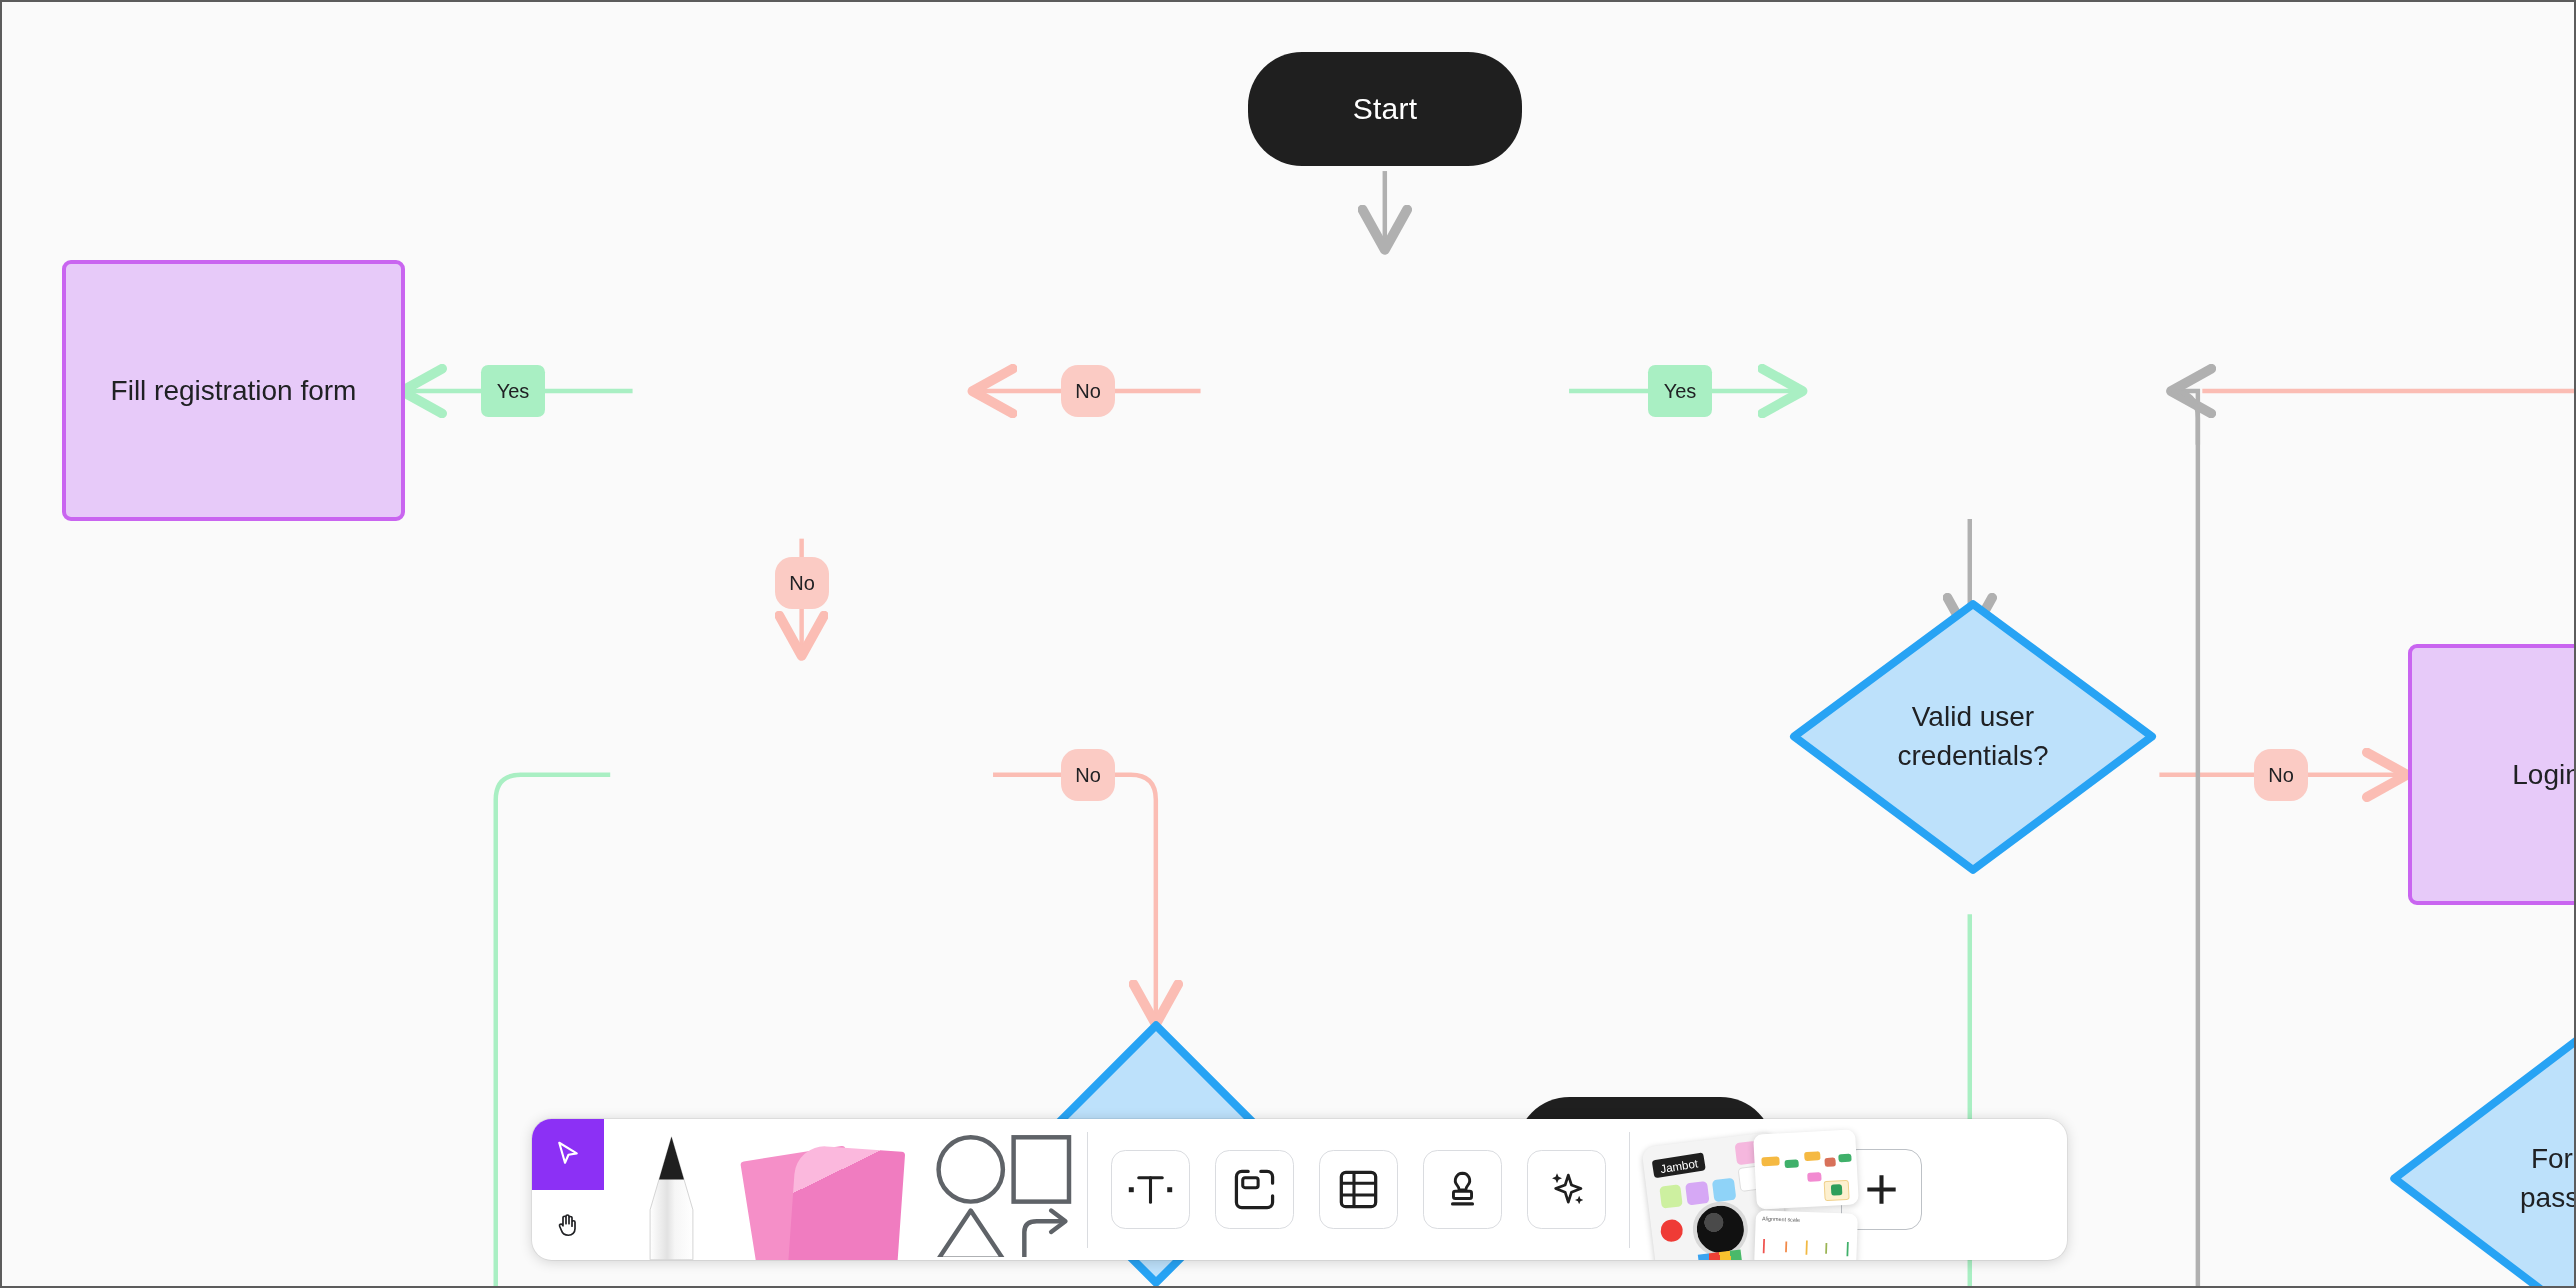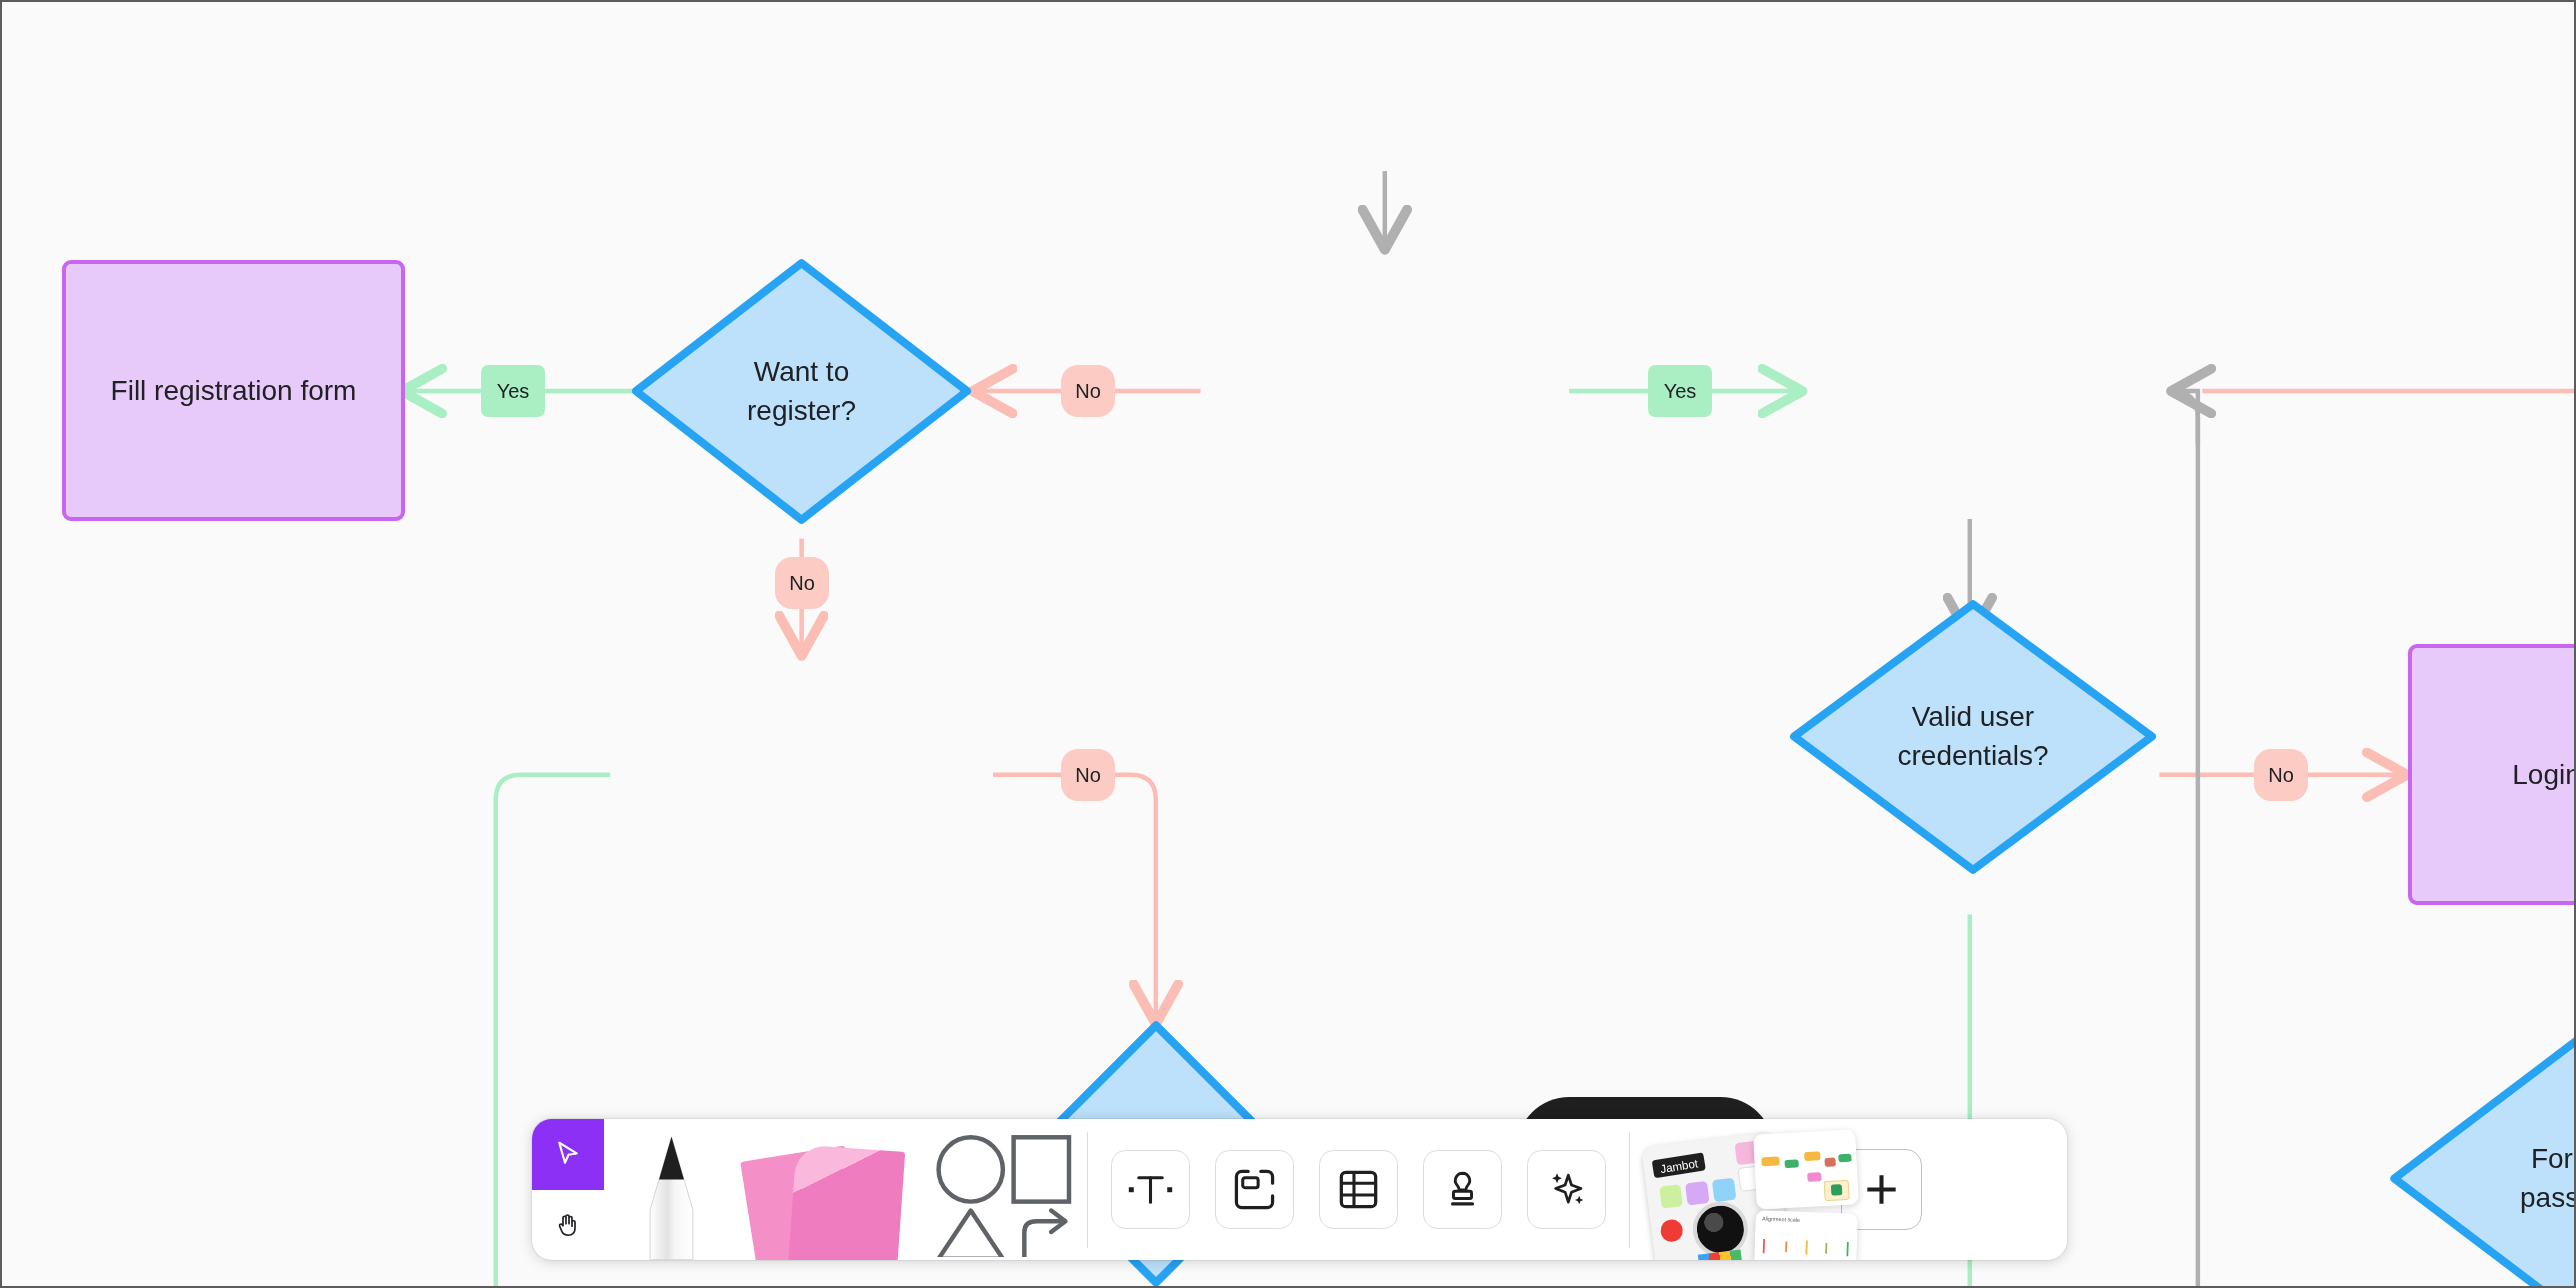--- a/index.html
+++ b/index.html
@@ -269,33 +269,25 @@
       <path d="M2412,864 L2684,864" fill="none" stroke="#fbbdb4" stroke-width="5" marker-end="url(#ah-pink)"></path>
 
       <path d="M2200,1020 L2200,1440" fill="none" stroke="#a9efc3" stroke-width="5"></path>
 
       <path d="M2880,435 L2460,435" fill="none" stroke="#fbbdb4" stroke-width="5"></path>
 
       <path d="M2455,495 Q2455,435 2455,435 L2430,435" fill="none" stroke="#b0b0b0" stroke-width="5" marker-end="url(#ah-gray)"></path>
       <path d="M2455,1440 L2455,465 Q2455,435 2425,435" fill="none" stroke="#b0b0b0" stroke-width="5"></path>
     </svg>
 
-
-
-    <div class="node-decision-wrap" style="left:626px; top:253px; width:347px; height:273px;">
-      <svg class="node-decision-shape" viewBox="0 0 388 305">
-        <path d="M194,9 L379,152 L194,296 L9,152 Z" fill="#bde1fb" stroke="#27a3f4" stroke-width="9" stroke-linejoin="round"></path>
-      </svg>
-      <div class="node-decision-label">
-        <div>
-          <div>Want to</div>
-          <div>register?</div>
-        </div>
-      </div>
-    </div>
+    <div class="node node-terminal" style="left:1246px; top:50px; width:274px; height:114px;">
+      <span>Start</span>
+    </div>
+
+
 
     <div class="node node-process" style="left:60px; top:258px; width:343px; height:261px;">
       <span>Fill registration form</span>
     </div>
 
 
 
     <div class="node-decision-wrap" style="left:1784px; top:594px; width:374px; height:282px;">
       <svg class="node-decision-shape" viewBox="0 0 418 315">
         <path d="M209,9 L409,157 L209,306 L9,157 Z" fill="#bde1fb" stroke="#27a3f4" stroke-width="9" stroke-linejoin="round"></path>

